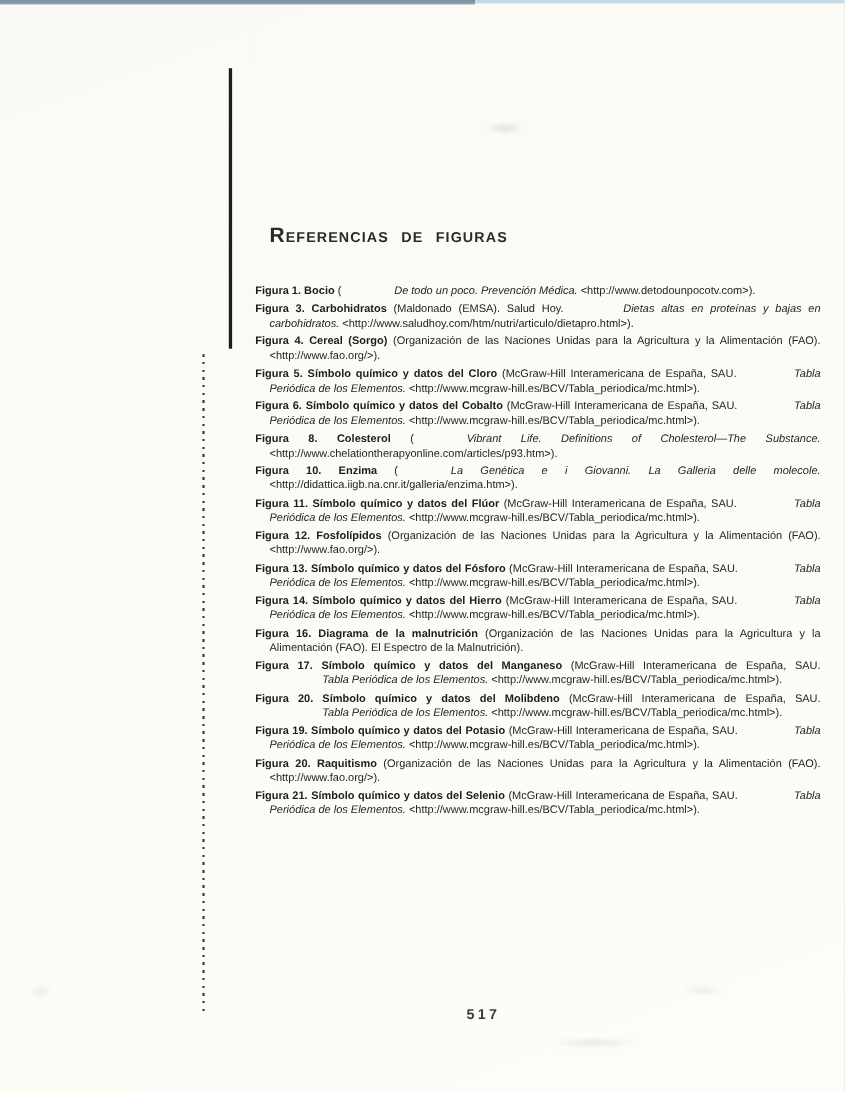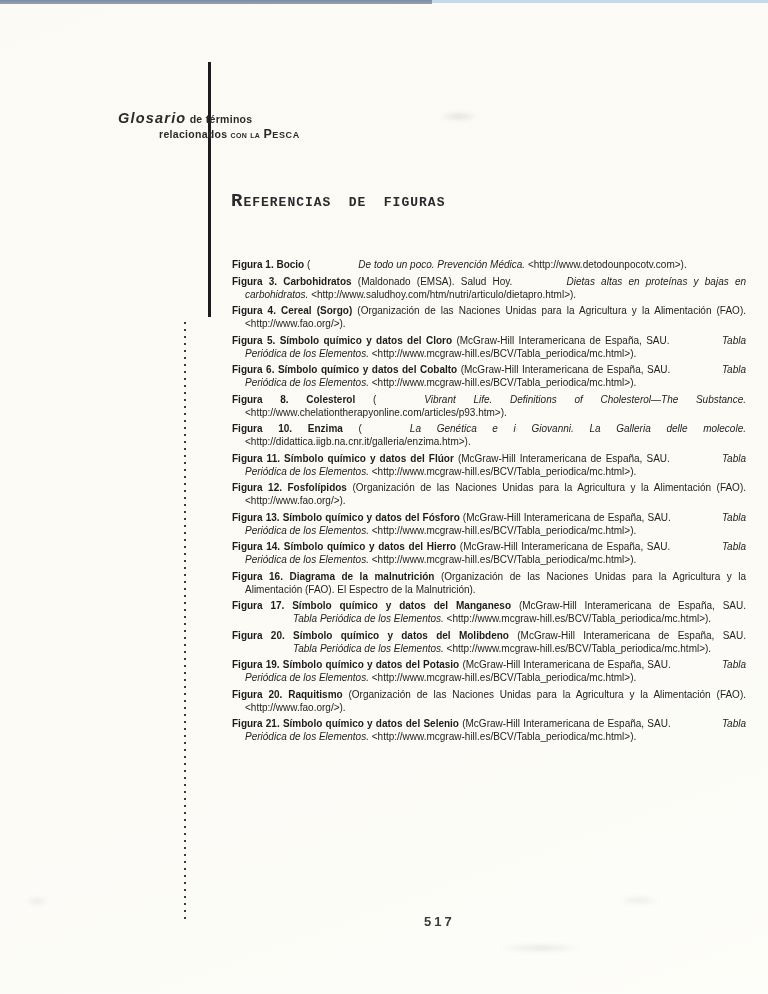--- a/index.html
+++ b/index.html
@@ -122,26 +122,22 @@
 <body>
 
 <div class="page">
 
   <div class="top-rule-left"></div>
   <div class="top-rule-right"></div>
 
   <div class="v-rule"></div>
   <div class="dot-rule"></div>
 
-  <div class="brand">
-    <div><span class="brand-glosario">Glosario</span><span class="brand-rest"> de términos</span></div>
-    <div class="brand-line2"><span>relacionados </span><span class="sc">con la </span><span class="brand-pesca">Pesca</span></div>
-  </div>
 
-  <h1 class="section-title" style="margin:0;font-family:Liberation Mono, monospace;">Referencias de figuras</h1>
+  <h1 class="section-title" style="margin:14px;">Referencias de figuras</h1>
 
   <div class="refs">
       <p class="entry"><span class="b">Figura 1. Bocio </span><span class="r">(</span><span class="i">De todo un poco. Prevención Médica. </span><span class="r">&lt;http://www.detodounpocotv.com&gt;).</span></p>
       <p class="entry"><span class="b">Figura 3. Carbohidratos </span><span class="r">(Maldonado (EMSA). Salud Hoy. </span><span class="i">Dietas altas en proteínas y bajas en carbohidratos. </span><span class="r">&lt;http://www.saludhoy.com/htm/nutri/articulo/dietapro.html&gt;).</span></p>
       <p class="entry"><span class="b">Figura 4. Cereal (Sorgo) </span><span class="r">(Organización de las Naciones Unidas para la Agricultura y la Alimentación (FAO). &lt;http://www.fao.org/&gt;).</span></p>
       <p class="entry"><span class="b">Figura 5. Símbolo químico y datos del Cloro </span><span class="r">(McGraw-Hill Interamericana de España, SAU. </span><span class="i">Tabla Periódica de los Elementos. </span><span class="r">&lt;http://www.mcgraw-hill.es/BCV/Tabla_periodica/mc.html&gt;).</span></p>
       <p class="entry"><span class="b">Figura 6. Símbolo químico y datos del Cobalto </span><span class="r">(McGraw-Hill Interamericana de España, SAU. </span><span class="i">Tabla Periódica de los Elementos. </span><span class="r">&lt;http://www.mcgraw-hill.es/BCV/Tabla_periodica/mc.html&gt;).</span></p>
       <p class="entry"><span class="b">Figura 8. Colesterol </span><span class="r">(</span><span class="i">Vibrant Life. Definitions of Cholesterol—The Substance. </span><span class="r">&lt;http://www.chelationtherapyonline.com/articles/p93.htm&gt;).</span></p>
       <p class="entry"><span class="b">Figura 10. Enzima </span><span class="r">(</span><span class="i">La Genética e i Giovanni. La Galleria delle molecole. </span><span class="r">&lt;http://didattica.iigb.na.cnr.it/galleria/enzima.htm&gt;).</span></p>
       <p class="entry"><span class="b">Figura 11. Símbolo químico y datos del Flúor </span><span class="r">(McGraw-Hill Interamericana de España, SAU. </span><span class="i">Tabla Periódica de los Elementos. </span><span class="r">&lt;http://www.mcgraw-hill.es/BCV/Tabla_periodica/mc.html&gt;).</span></p>

